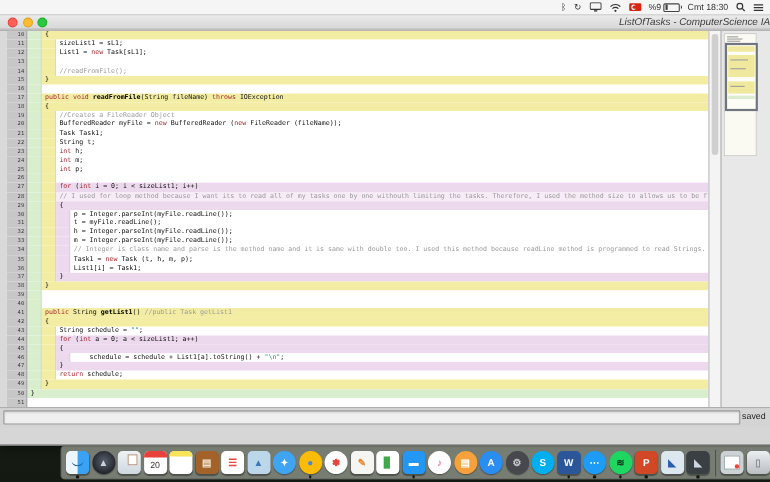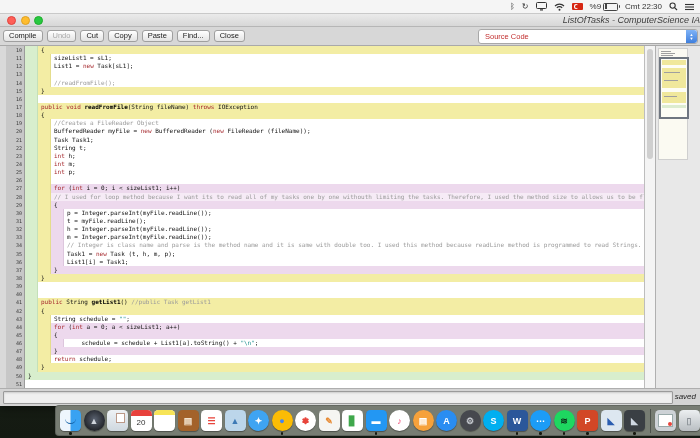--- a/index.html
+++ b/index.html
@@ -72,21 +72,21 @@
   .naviview{position:absolute;left:655px;top:0;width:45px;height:342px;background:#e8e8e8;border-left:1px solid #b0b0b0;}
   .thumbwrap{position:absolute;left:2px;top:2px;width:28px;height:110px;background:#fbfaf2;border:1px solid #cfcfcf;}
   .mini-line{position:absolute;left:2px;height:1px;background:#9f9f9f;}
   .viewport{position:absolute;left:0px;top:8px;width:26px;height:58px;border:2px solid #6f7680;background:#fdfdf5;}
   .mini-y{position:absolute;left:1px;right:1px;background:#f0e89c;}
   .mini-g{position:absolute;left:1px;right:1px;background:#dceccf;}
   
   .statusbar{height:17px;background:#d4d4d4;position:relative;border-top:1px solid #aeaeae;}
   .statusfield{position:absolute;left:3px;top:2px;right:27px;height:11px;background:#efefef;
     border:1px solid #9a9a9a;border-radius:1px;box-shadow:inset 0 1px 2px rgba(0,0,0,.15);}
-  .savedlbl{position:absolute;right:4px;top:3px;font-size:8px;font-style:italic;color:#1d1d1d;}
+  .savedlbl{position:absolute;right:4px;top:3px;font-size:8px;color:#1d1d1d;}
   
   .dock{position:absolute;left:55px;bottom:2px;height:29px;background:rgba(128,134,124,.92);
     border:1px solid rgba(90,95,88,.8);border-radius:4px;display:flex;align-items:center;gap:2.5px;padding:0 4px;z-index:25;}
   .dicon{width:21px;height:21px;border-radius:4.5px;position:relative;display:flex;align-items:center;justify-content:center;
     font-size:9px;font-weight:bold;flex:none;box-shadow:0 1px 1px rgba(0,0,0,.35);}
   .dicon.round{border-radius:50%;}
   .dot{position:absolute;bottom:-3.5px;left:9px;width:2.5px;height:2.5px;border-radius:50%;background:#16180f;}
   .dsep{width:1px;height:24px;background:rgba(60,64,58,.7);margin:0 2px;flex:none;}
   
   .dk-finder{background:linear-gradient(90deg,#eef6fd 49%,#39a2f2 51%);}
@@ -120,21 +120,21 @@
     <svg width="11" height="8" viewBox="0 0 11 8">
         <path d="M1 3 A6.3 6.3 0 0 1 10 3" fill="none" stroke="#333" stroke-width="1.1"></path>
         <path d="M2.8 4.8 A3.8 3.8 0 0 1 8.2 4.8" fill="none" stroke="#333" stroke-width="1.1"></path>
         <circle cx="5.5" cy="6.8" r="1" fill="#333"></circle>
       </svg>
     <span class="flag-tr"></span>
     <span class="batt">
       <span>%9</span>
       <span class="battbody"></span>
     </span>
-    <span>Cmt 22:30</span>
+    <span>Cmt 18:30</span>
     <svg width="9" height="9" viewBox="0 0 9 9">
         <circle cx="3.6" cy="3.6" r="2.6" fill="none" stroke="#333" stroke-width="1.1"></circle>
         <line x1="5.6" y1="5.6" x2="8" y2="8" stroke="#333" stroke-width="1.2"></line>
       </svg>
     <svg width="9" height="8" viewBox="0 0 9 8">
         <line x1="0" y1="1.5" x2="9" y2="1.5" stroke="#333" stroke-width="1.1"></line>
         <line x1="0" y1="4" x2="9" y2="4" stroke="#333" stroke-width="1.1"></line>
         <line x1="0" y1="6.5" x2="9" y2="6.5" stroke="#333" stroke-width="1.1"></line>
       </svg>
   </div>
@@ -143,38 +143,20 @@
 <div class="window">
   <div class="titlebar">
     <div class="traffic">
       <span class="tl red"></span>
       <span class="tl yellow"></span>
       <span class="tl green"></span>
     </div>
     <span class="wtitle">ListOfTasks - ComputerScience IA</span>
   </div>
 
-  <div class="toolbar">
-    <span id="toolbar-buttons" style="display:flex;">
-        <span class="tbtn">Compile</span>
-        <span class="tbtn disabled">Undo</span>
-        <span class="tbtn">Cut</span>
-        <span class="tbtn">Copy</span>
-        <span class="tbtn">Paste</span>
-        <span class="tbtn">Find...</span>
-        <span class="tbtn">Close</span>
-      </span>
-    <div class="combo">
-      <span class="ctext">Source Code</span>
-      <span class="stepper">
-          <span>▲</span>
-          <span>▼</span>
-        </span>
-    </div>
-  </div>
 
   <div class="editor">
     <div class="code-col" id="code-col">
         <div class="crow">
           <span class="gut">10</span>
           <span class="seg g"></span>
           <span class="fill yf">{</span>
         </div>
         <div class="crow">
           <span class="gut">11</span>

